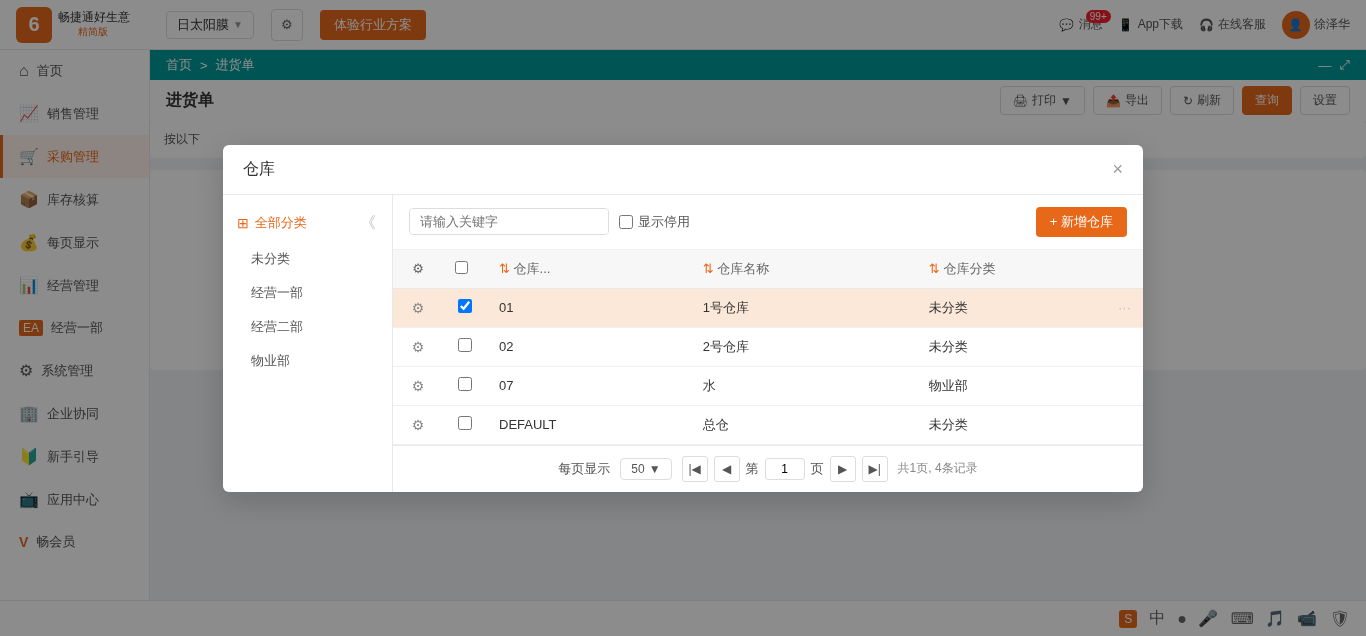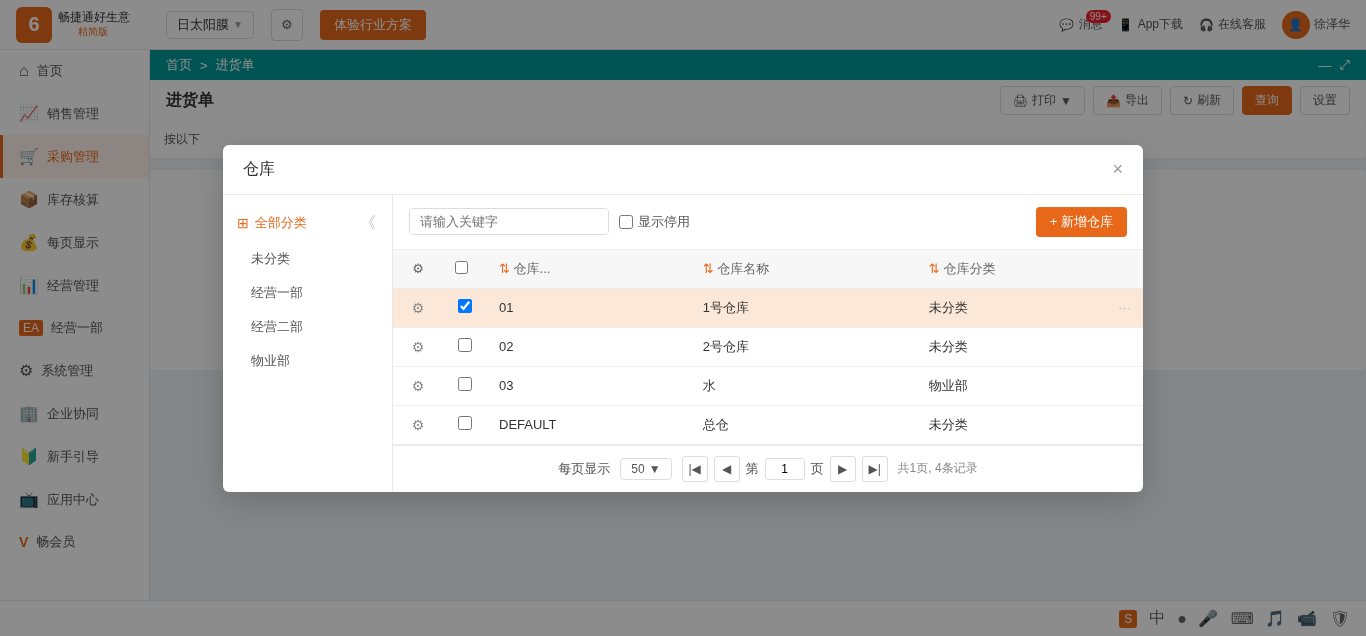--- a/index.html
+++ b/index.html
@@ -425,21 +425,21 @@
                 <tr>
       <td class="gear-cell">⚙</td>
       <td><input type="checkbox" class="row-checkbox" style=""></td>
       <td>02</td>
       <td>2号仓库</td>
       <td style="display:flex; align-items:center; justify-content:space-between;">未分类</td>
     </tr>
                 <tr>
       <td class="gear-cell">⚙</td>
       <td><input type="checkbox" class="row-checkbox" style=""></td>
-      <td>03</td>
+      <td>07</td>
       <td>水</td>
       <td style="display:flex; align-items:center; justify-content:space-between;">物业部</td>
     </tr>
                 <tr>
       <td class="gear-cell">⚙</td>
       <td><input type="checkbox" class="row-checkbox" style=""></td>
       <td>DEFAULT</td>
       <td>总仓</td>
       <td style="display:flex; align-items:center; justify-content:space-between;">未分类</td>
     </tr>

